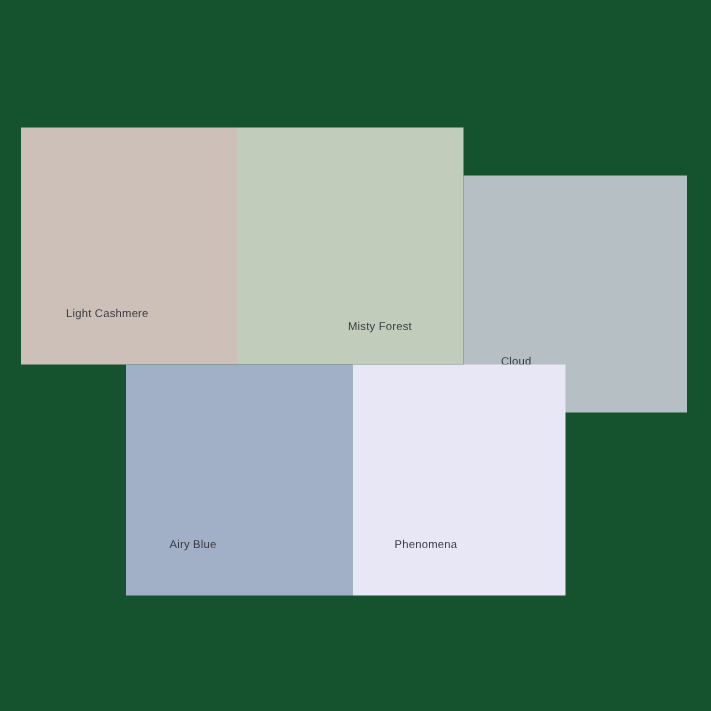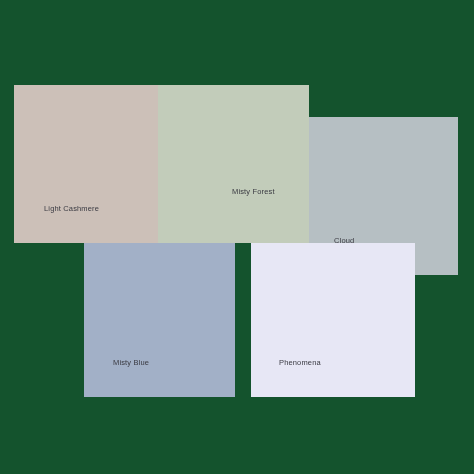--- a/index.html
+++ b/index.html
@@ -40,25 +40,25 @@
   }
 
   
   .row-top { top: 85px; height: 158px; }
   .row-bottom { top: 243px; height: 154px; }
 
   .sw-light-cashmere { left: 14px;  width: 144px; }
   .sw-misty-forest   { left: 158px; width: 151px; }
   .sw-cloud          { left: 309px; width: 149px; }
   .sw-airy-blue      { left: 84px;  width: 151px; }
-  .sw-phenomena      { left: 251px; width: 164px; }
+  .sw-phenomena      { left: 235px; width: 142px; }
 
   
   .lbl-light-cashmere { left: 30px;  top: 119px; }
-  .lbl-misty-forest   { left: 26px;  top: 102px; padding-left: 48px; }
+  .lbl-misty-forest   { left: 26px;  top: 128px; padding-left: 48px; }
   .lbl-cloud          { left: 25px;  top: 119px; }
   .lbl-airy-blue      { left: 29px;  top: 115px; }
   .lbl-phenomena      { left: 28px;  top: 115px; }
 </style>
 </head>
 <body style="background: rgb(255, 255, 254);">
 
 <div id="palette-canvas" style="background: #14532d; width: 474px; height: 474px;">
 
   <div class="swatch row-top sw-light-cashmere" style="background-color: rgb(204, 192, 184);">
@@ -67,20 +67,20 @@
 
   <div class="swatch row-top sw-misty-forest" style="background-color: rgb(194, 204, 186);">
     <span class="swatch-label lbl-misty-forest" style="color: rgb(58, 58, 66);">Misty Forest</span>
   </div>
 
   <div class="swatch row-top sw-cloud" style="background-color: rgb(182, 191, 195); margin-top: 32px;">
     <span class="swatch-label lbl-cloud" style="color: rgb(58, 58, 66);">Cloud</span>
   </div>
 
   <div class="swatch row-bottom sw-airy-blue" style="background-color: rgb(162, 176, 199);">
-    <span class="swatch-label lbl-airy-blue" style="color: rgb(58, 58, 66);">Misty Blue</span>
+    <span class="swatch-label lbl-airy-blue" style="color: rgb(58, 58, 66);">Airy Blue</span>
   </div>
 
   <div class="swatch row-bottom sw-phenomena" style="background-color: rgb(231, 231, 245);">
     <span class="swatch-label lbl-phenomena" style="color: rgb(58, 58, 66);">Phenomena</span>
   </div>
 
 </div>
 
 </body></html>

